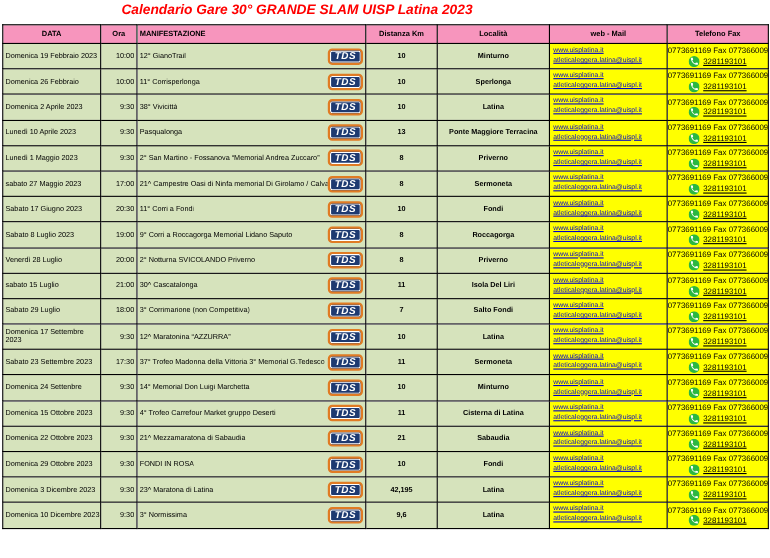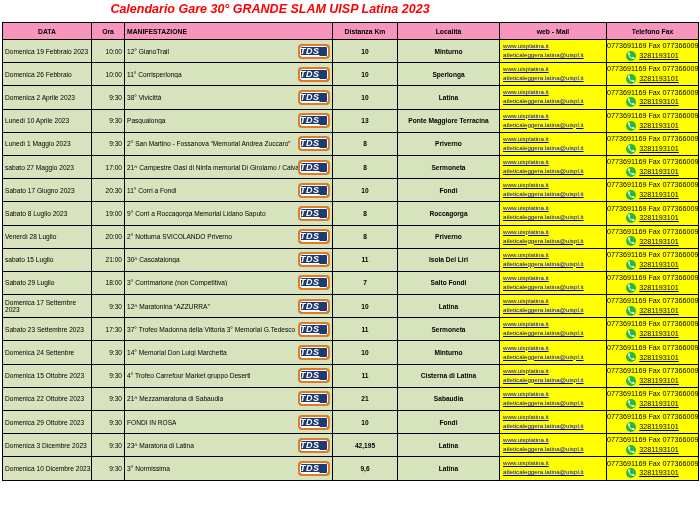--- a/index.html
+++ b/index.html
@@ -26,21 +26,21 @@
   .c-data { background:#d6e3bc; text-align:left; padding-left:2px; }
   .c-ora  { background:#d6e3bc; text-align:right; padding-right:2px; }
   .c-man  { background:#d6e3bc; }
   .man-wrap { display:flex; align-items:center; justify-content:space-between; padding:0 2px 0 2px; }
   .man-text { white-space:nowrap; overflow:hidden; }
   .tds-logo {
     flex:0 0 auto; display:inline-block; width:28px; height:11px;
     background:#1e3a71; border:2px solid #e07b23; border-radius:4px;
     box-shadow: inset 0 0 0 1px #fff;
     color:#fff; font-weight:bold; font-style:italic; font-size:9px;
-    line-height:11px; text-align:left; letter-spacing:0.5px;text-decoration:underline;
+    line-height:11px; text-align:center; letter-spacing:0.5px;
   }
   .c-dist { background:#d6e3bc; text-align:center; font-weight:bold; }
   .c-loc  { background:#d6e3bc; text-align:center; font-weight:bold; }
   .c-web  { background:#ffff00; text-align:left; padding-left:3px; font-size:6.2px; line-height:1.45; }
   .c-web a { color:#0000cc; text-decoration:underline; cursor:pointer; }
   .c-tel  { background:#ffff00; text-align:center; font-size:7.2px; line-height:1.35; }
   .tel-line { white-space:nowrap; }
   .wa { display:flex; align-items:center; justify-content:center; gap:3px;text-decoration:underline; }
   .wa-icon { display:inline-flex; width:10px; height:10px; }
   .wa-icon svg { width:10px; height:10px; }

